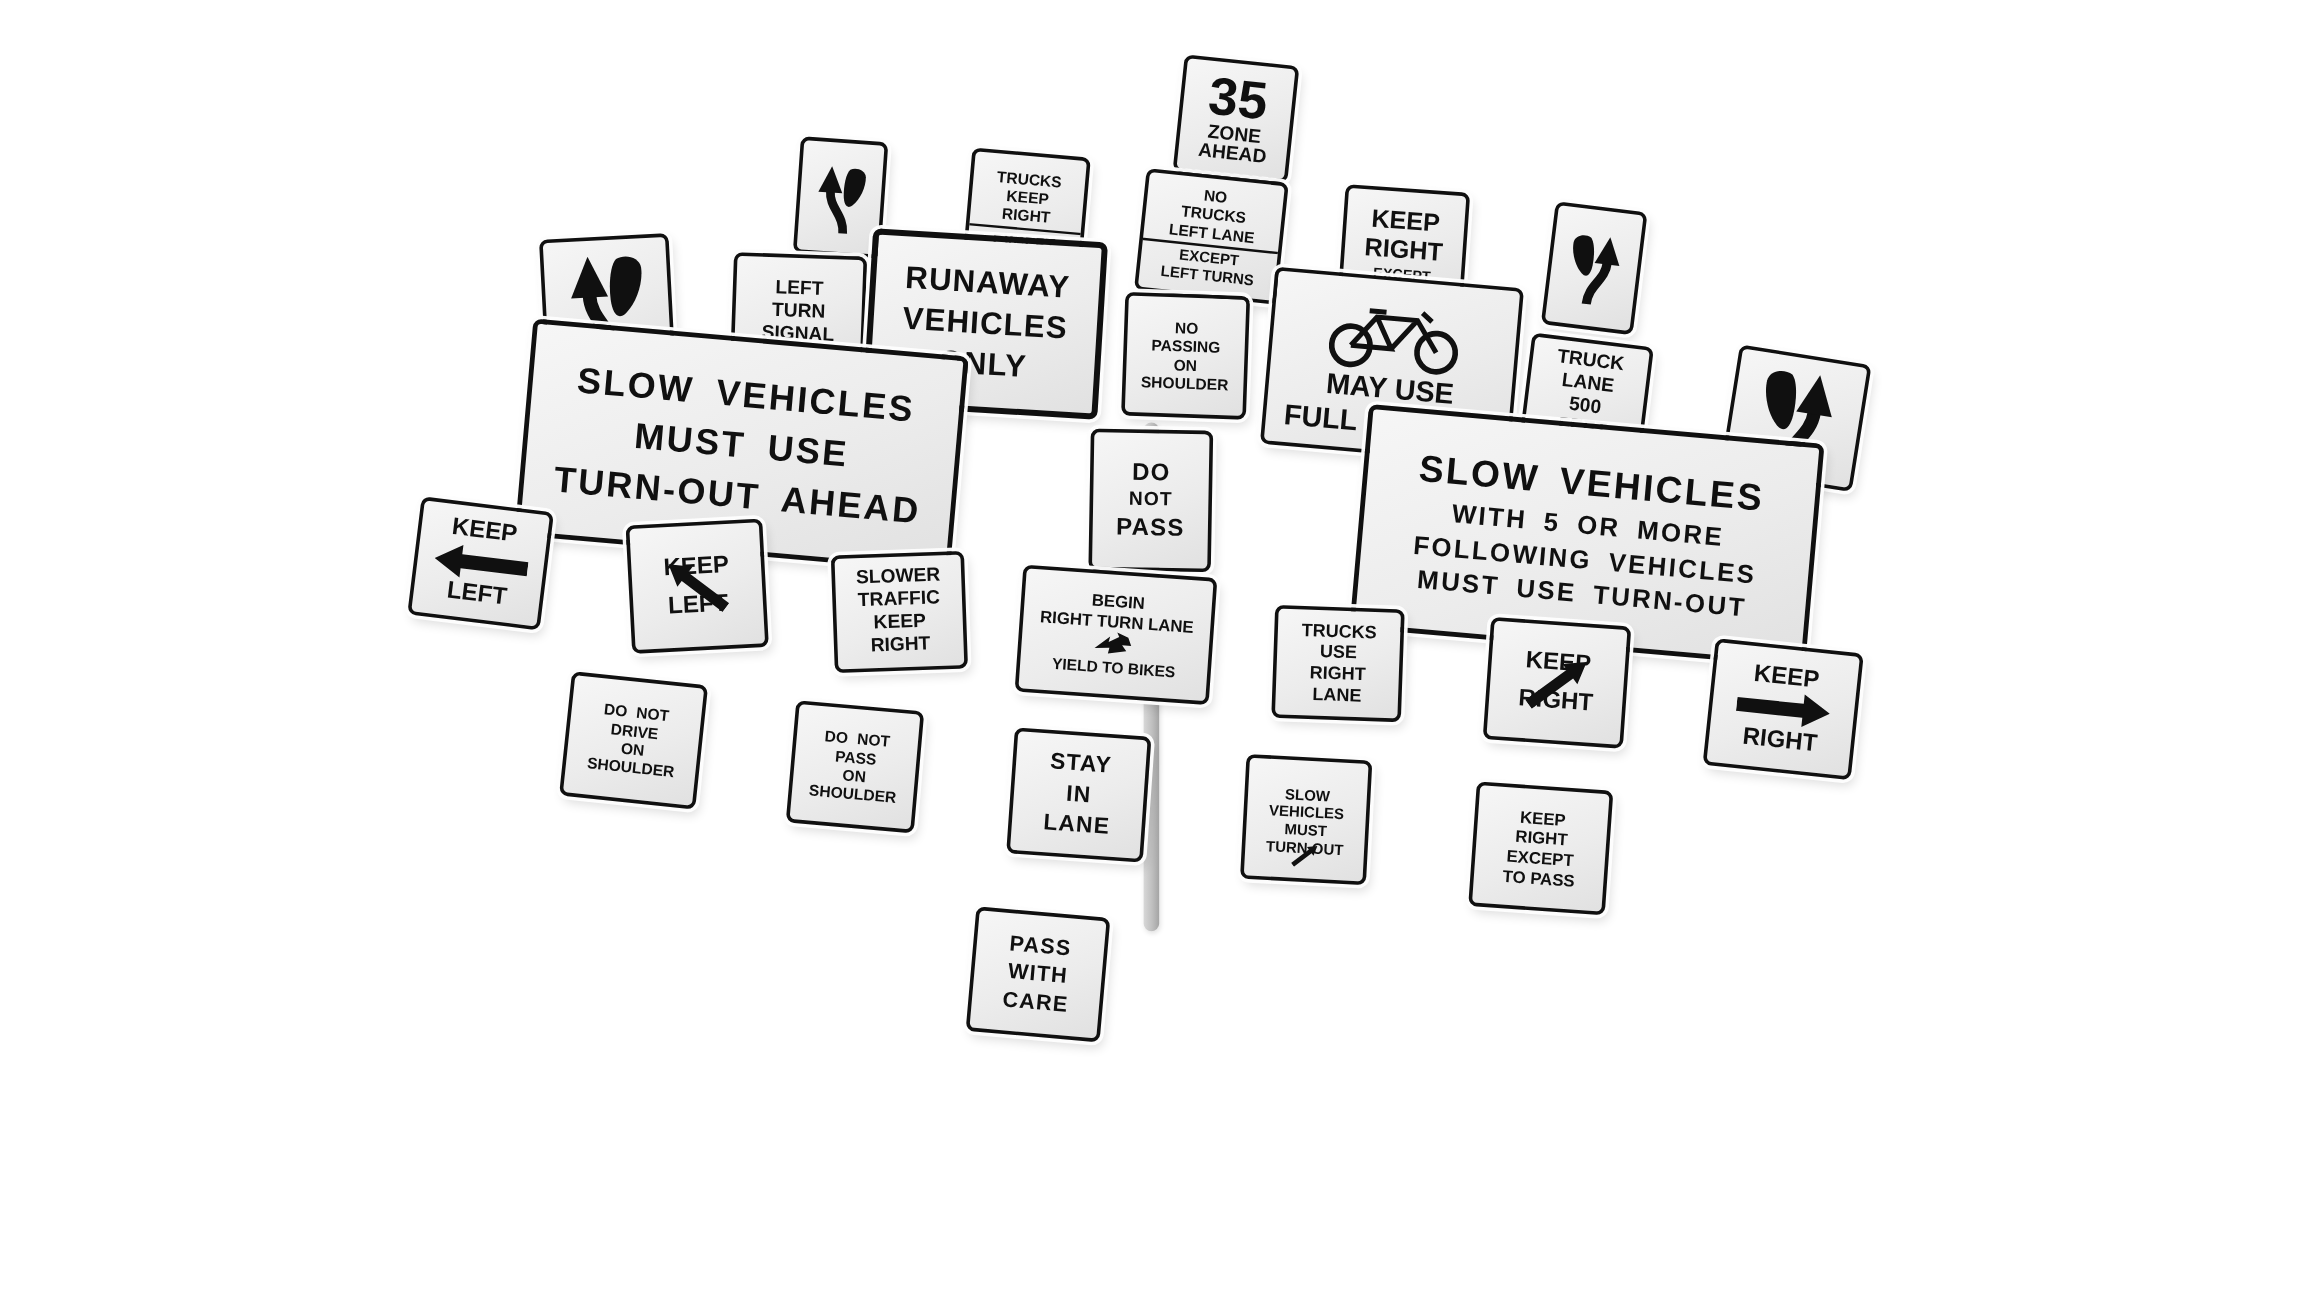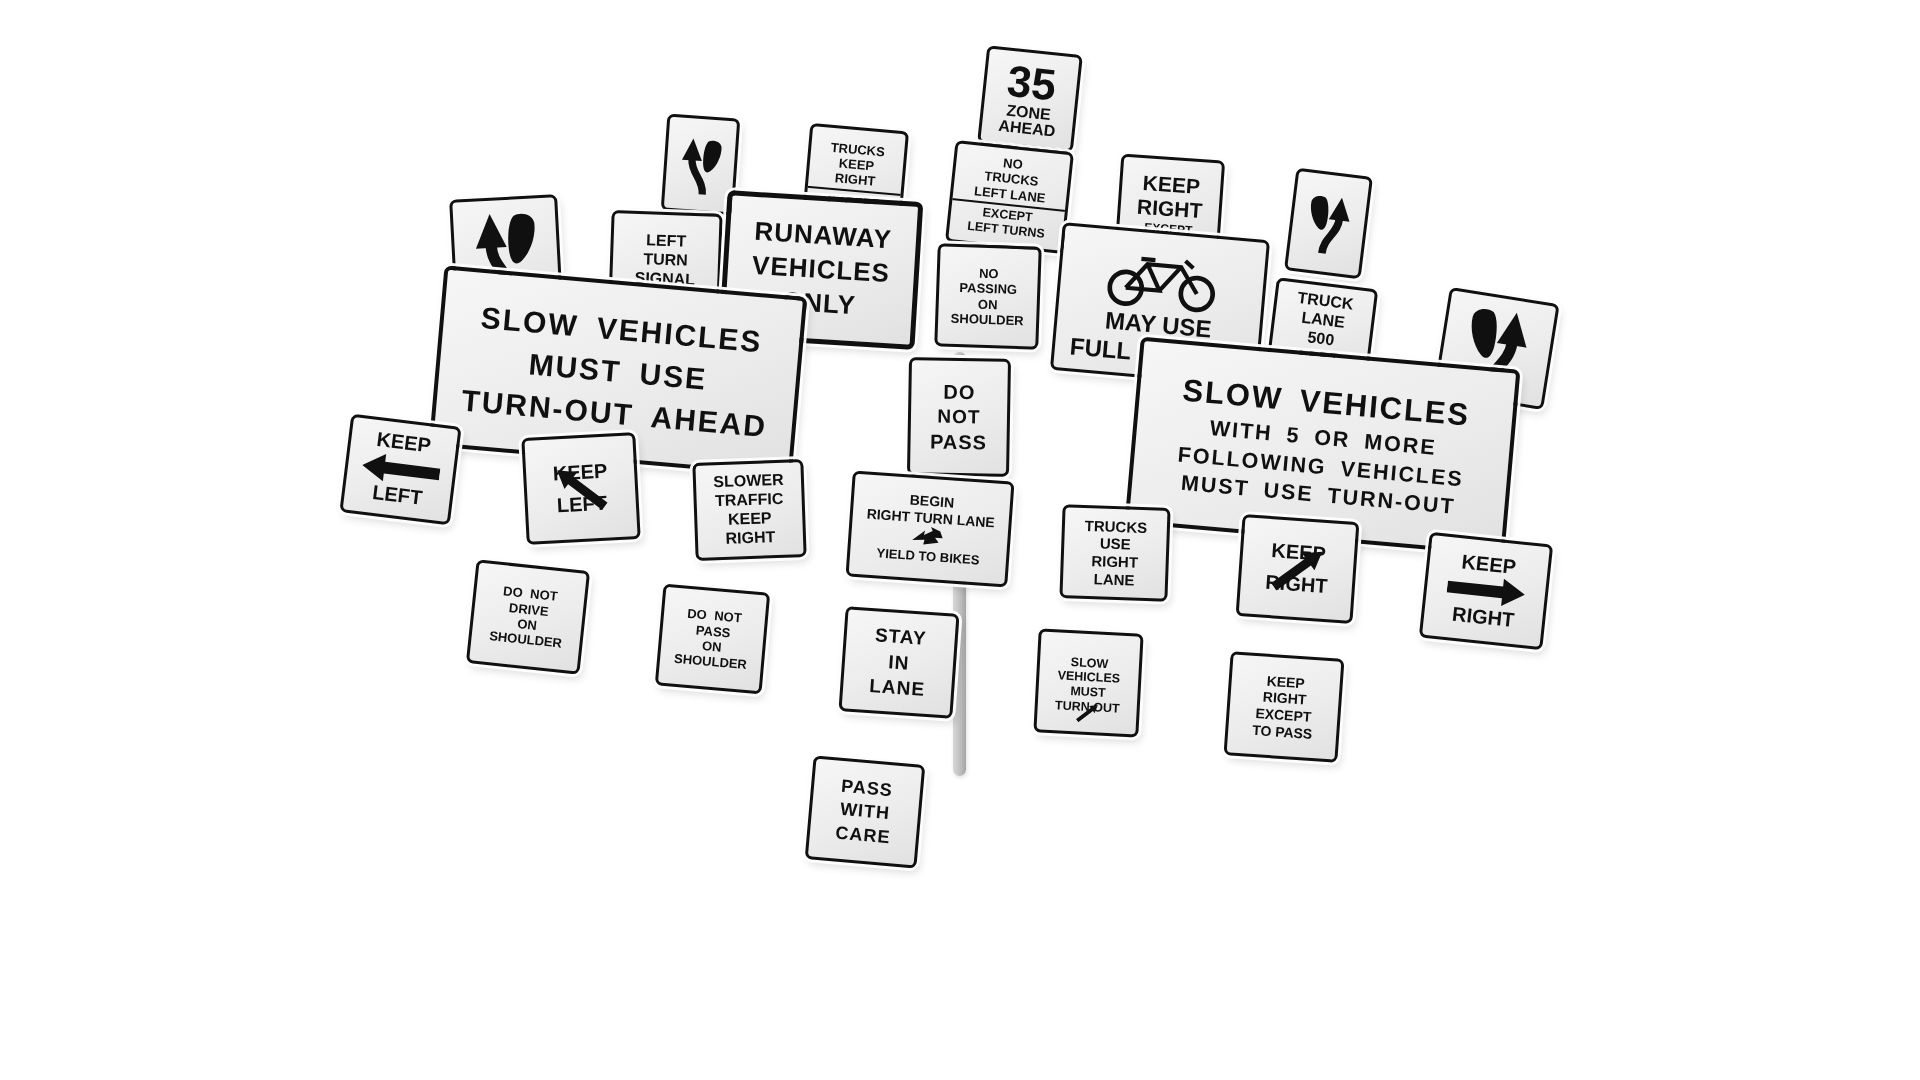--- a/index.html
+++ b/index.html
@@ -127,21 +127,21 @@
       <div class="line" style="font-size: 30px; line-height: 1.4;">TURN-OUT AHEAD</div>
     </div>
     <div class="sign" style="left: 1132px; top: 353px; width: 381px; height: 187px; z-index: 3; transform: rotate(5deg); border-width: 4px; letter-spacing: 2px; word-spacing: 6px;">
       <div class="line" style="font-size: 31px; line-height: 1.32;">SLOW VEHICLES</div>
       <div class="line" style="font-size: 21.5px; line-height: 1.32;">WITH 5 OR MORE</div>
       <div class="line" style="font-size: 21.5px; line-height: 1.32;">FOLLOWING VEHICLES</div>
       <div class="line" style="font-size: 21.5px; line-height: 1.32;">MUST USE TURN-OUT</div>
     </div>
     <div class="sign" style="left: 908px; top: 358px; width: 102px; height: 118px; z-index: 5; transform: rotate(1deg); letter-spacing: 1px;">
       <div class="line" style="font-size: 20px; line-height: 1.3;">DO</div>
-      <div class="line" style="font-size: 19px; line-height: 1.3;">NOT</div>
+      <div class="line" style="font-size: 16px; line-height: 1.3;">NOT</div>
       <div class="line" style="font-size: 20px; line-height: 1.3;">PASS</div>
     </div>
     <div class="sign" style="left: 345px; top: 420px; width: 111px; height: 99px; z-index: 5; transform: rotate(7deg);">
       <div class="line" style="font-size: 20px;">KEEP</div>
       <div class="symwrap" style="width: 78px;">
         <svg viewBox="0 0 80 30">
           <polygon points="0,15 23,1 23,9 80,9 80,21 23,21 23,29" fill="#101010"></polygon>
         </svg>
       </div>
       <div class="line" style="font-size: 20px;">LEFT</div>

